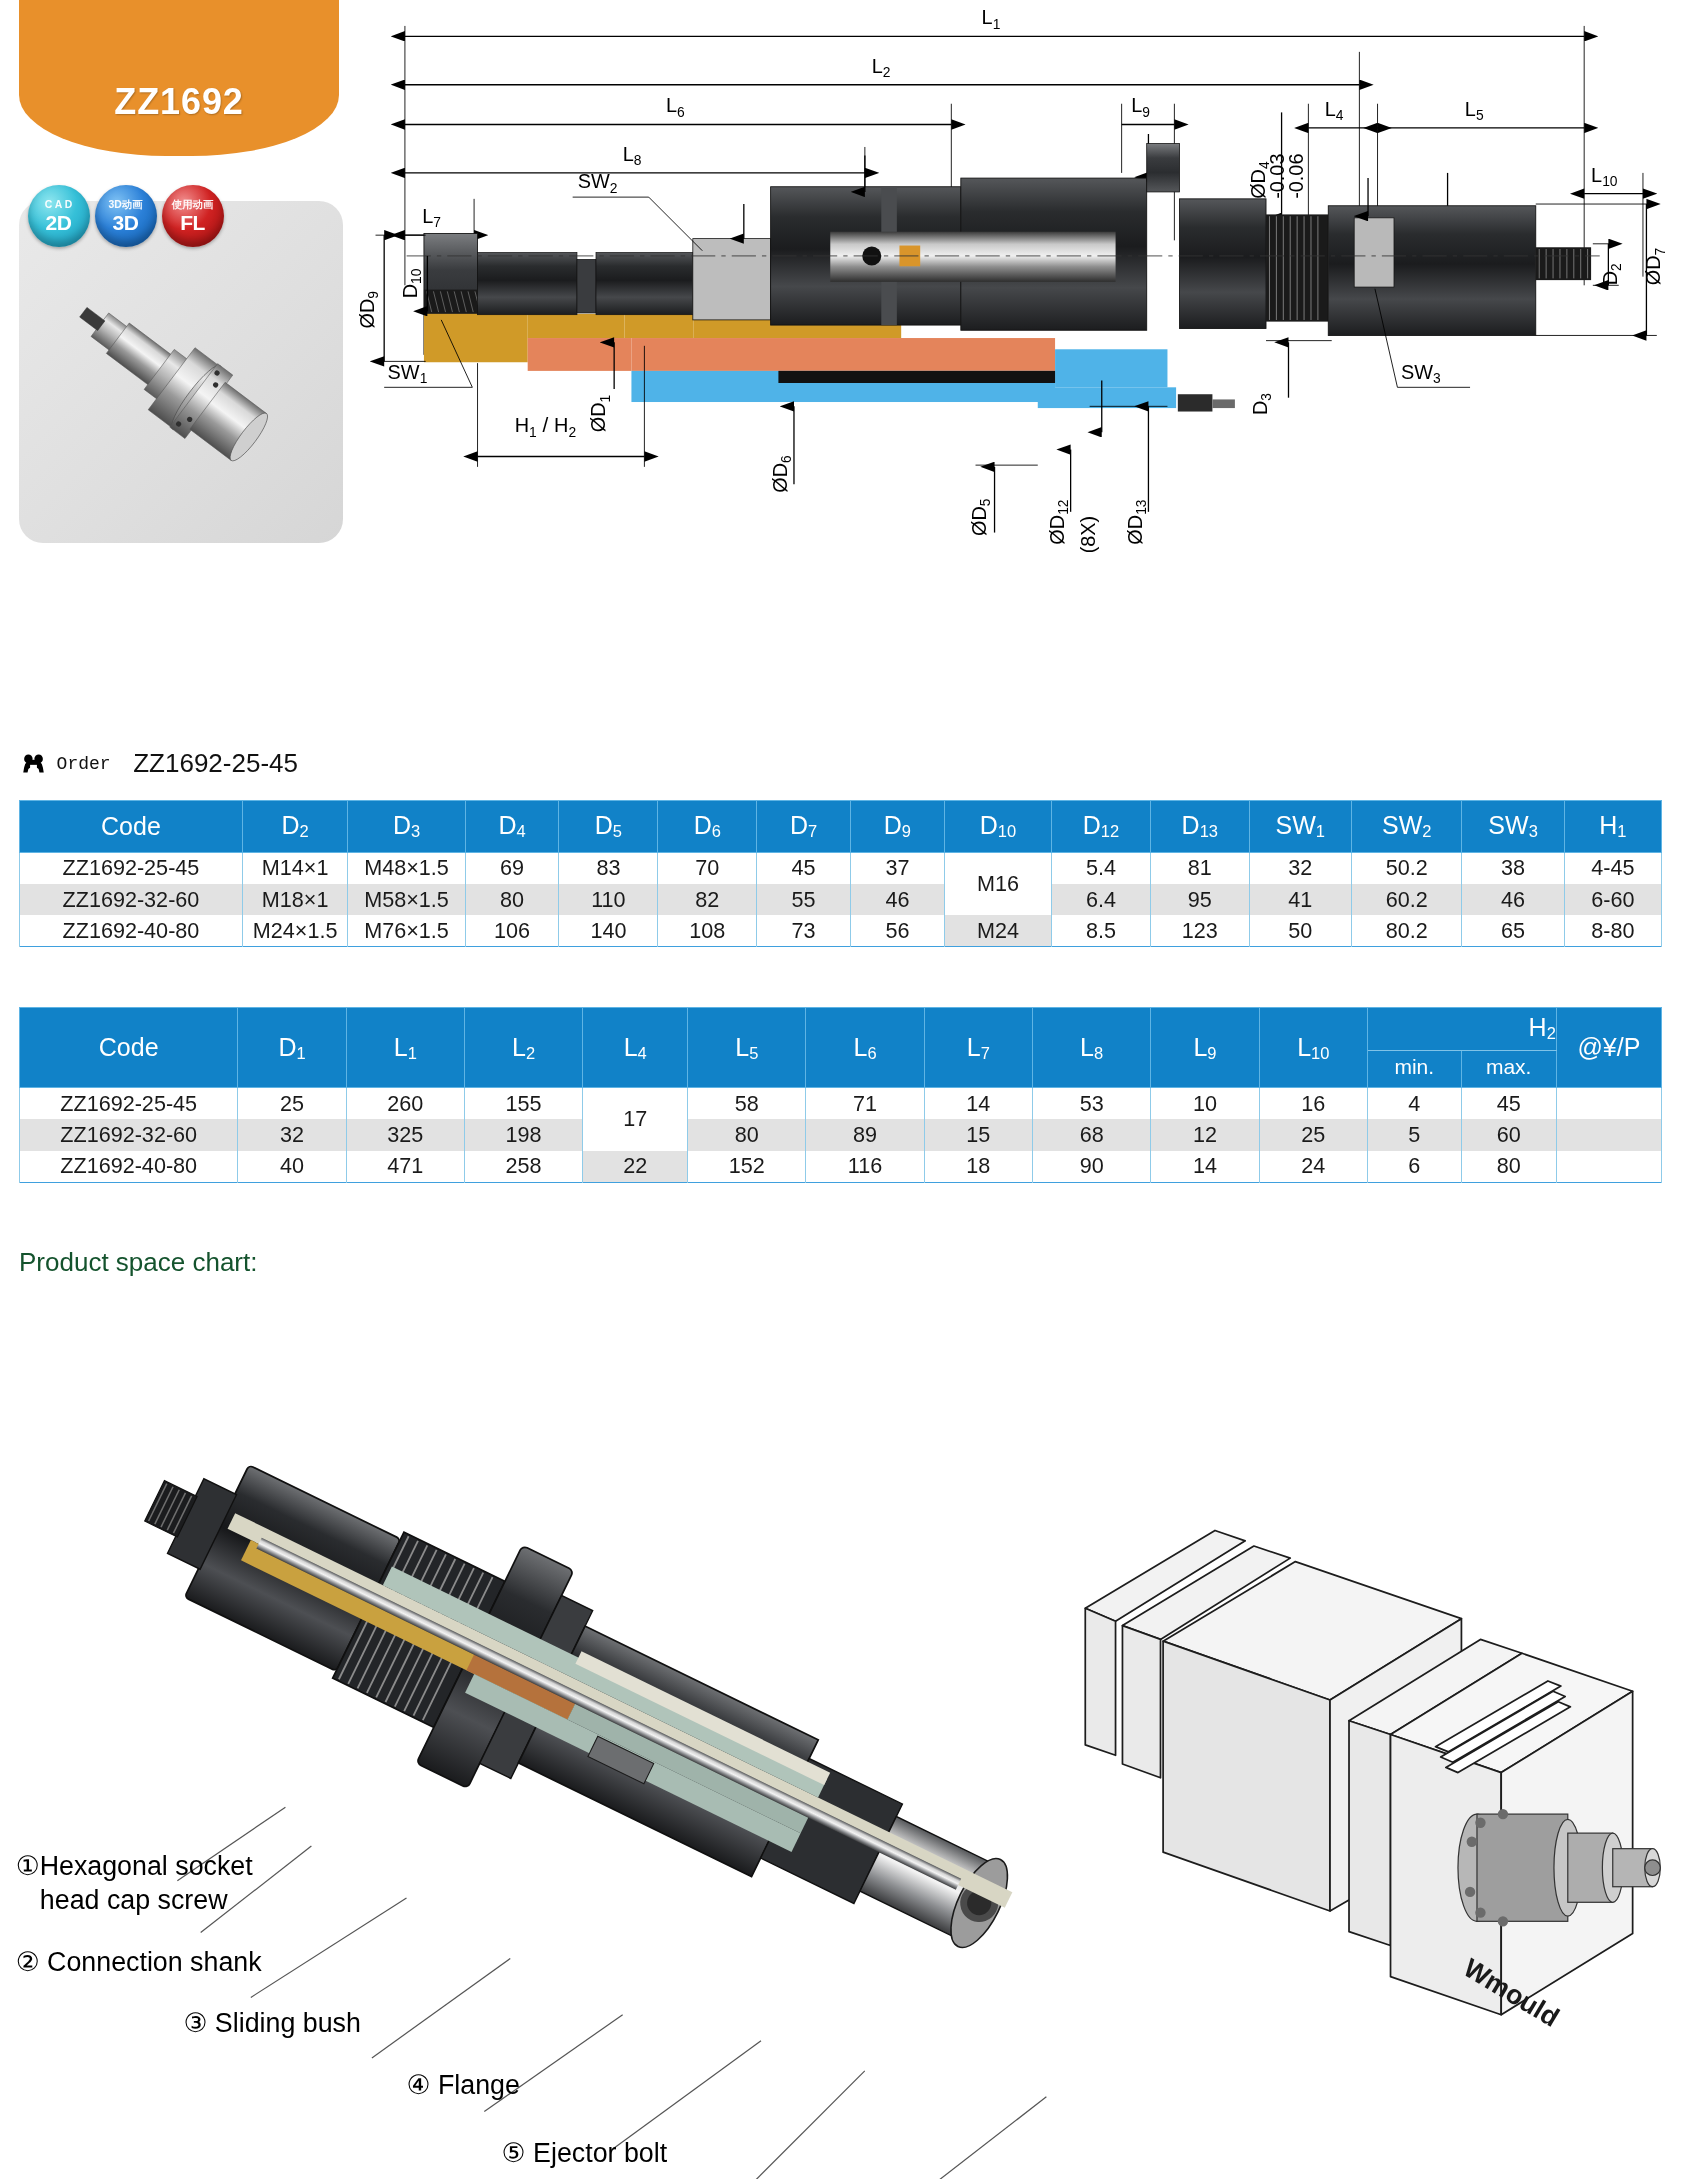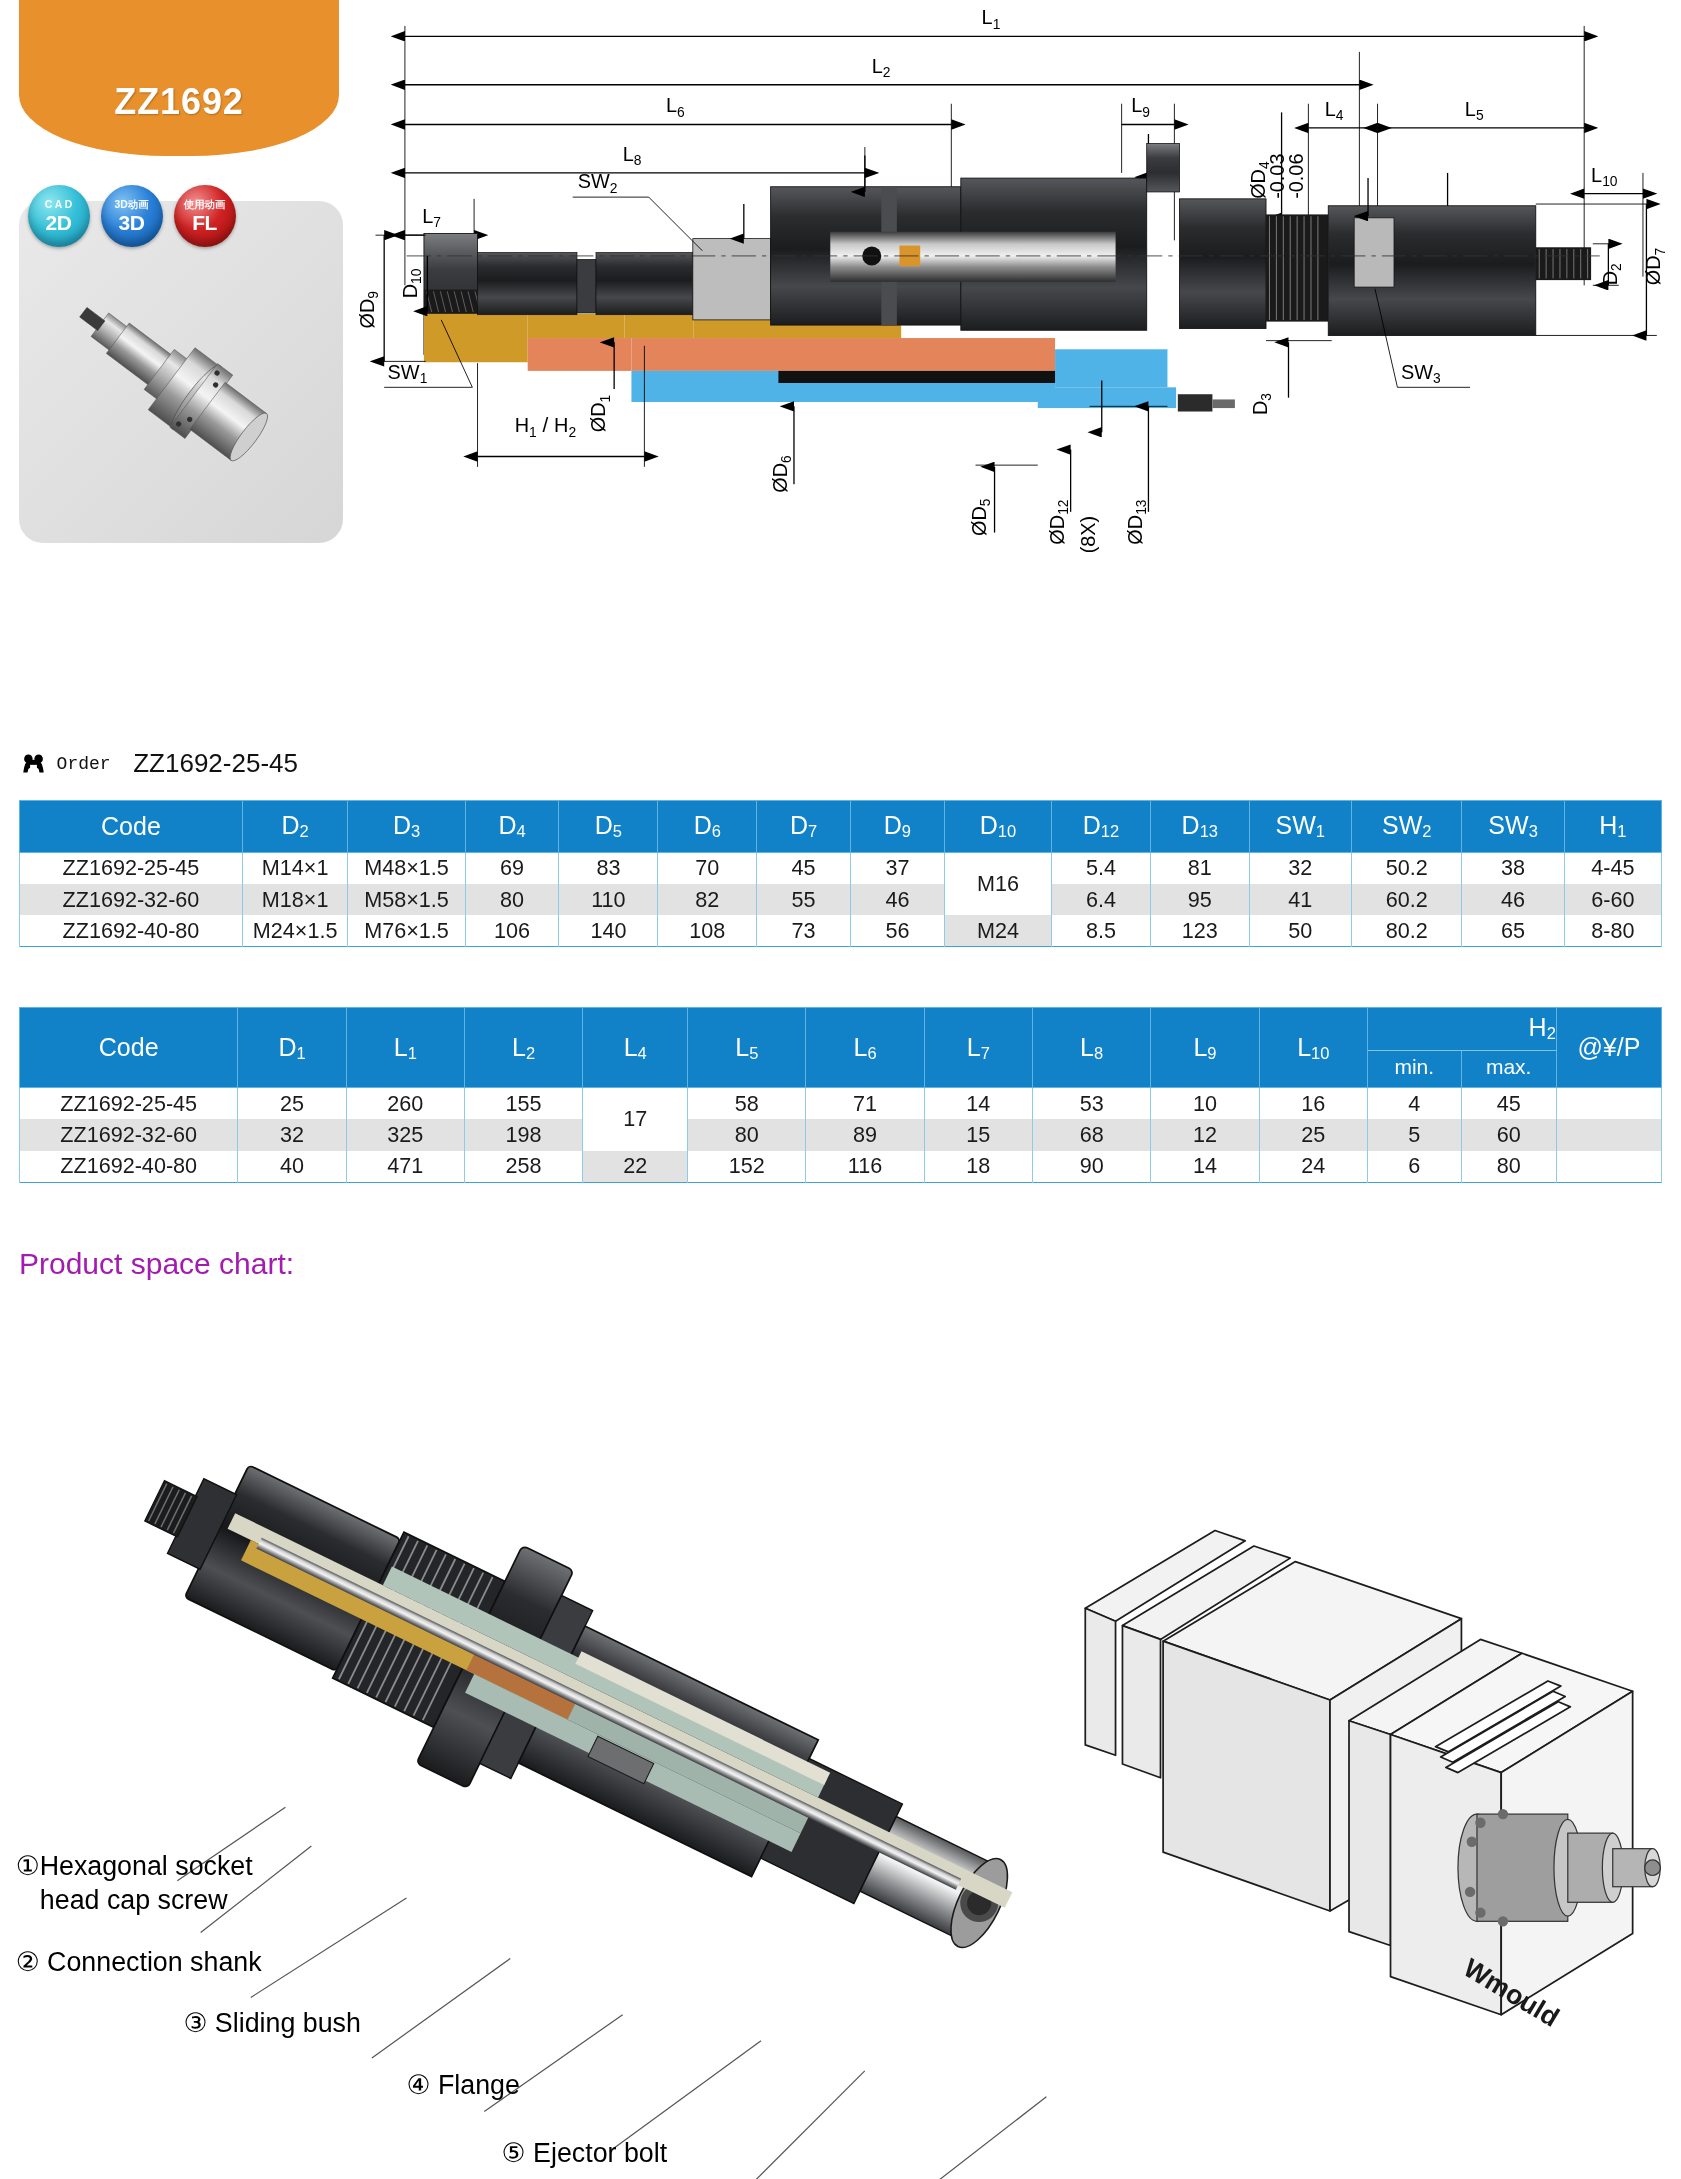--- a/index.html
+++ b/index.html
@@ -30,21 +30,21 @@
     margin-top: 27px;
   }
 
   
   #product-card {
     position:absolute; left:19px; top:201px;
     width: 324px; height: 342px;
     background: linear-gradient(135deg,#e9e9e9 0%, #dedede 60%, #d6d6d6 100%);
     border-radius: 24px;
   }
-  #badge-row { position:absolute; left:8.6px; top:-15.6px; display:flex; gap:11px; z-index:5;}
+  #badge-row { position:absolute; left:8.6px; top:-15.6px; display:flex; gap:5px; z-index:5;}
   .badge {
     width: 62px; height: 62px; border-radius: 50%;
     display:flex; flex-direction:column; align-items:center; justify-content:center;
     color:#fff; line-height:1; box-shadow: inset 0 -6px 8.6px rgba(0,0,0,.25), 0 1.7px 3.5px rgba(0,0,0,.3);
   }
   .badge .sub { font-size:10.4px; font-weight:bold; margin-bottom:0.9px; opacity:.95;}
   .badge .main { font-size:21px; font-weight:bold; letter-spacing:-0.4px;}
   .badge.cyan { background: radial-gradient(circle at 35% 28%, #8ee6ef 0%, #36c0d8 45%, #1797bb 100%); }
   .badge.blue { background: radial-gradient(circle at 35% 28%, #7fc2f4 0%, #2b80d8 45%, #0d5aa8 100%); }
   .badge.red  { background: radial-gradient(circle at 35% 28%, #f29090 0%, #d02222 45%, #9c0d0d 100%); }
@@ -86,21 +86,21 @@
   .spec-table tbody tr td.shade { background:#e2e2e2; }
   .spec-table tbody tr td.white { background:#ffffff; }
   .sub { font-size:.66em; vertical-align:-0.18em; letter-spacing:0; }
 
   #table-1 { left:19px; top:800px; width:1643px; }
   #table-2 { left:19px; top:1007px; width:1643px; }
 
   
   #space-chart-title {
     position:absolute; left:19px; top:1247px;
-    font-size:30px; color:#a21caf;
+    font-size:26px; color:#14532d;
   }
   #space-chart { position:absolute; left:0; top:1150px; width:1682px; height:1029px; }
 
   .legend-item { font-size:31px; fill:#000; font-family:"Liberation Sans", sans-serif; }
   .callout { stroke:#555; stroke-width:1.4; fill:none; }
   .dim-txt { font-size:23px; font-family:"Liberation Sans", sans-serif; fill:#000; }
   .dim-line { stroke:#000; stroke-width:1.5; }
   .thin { stroke:#000; stroke-width:1; }
 </style>
 </head>

